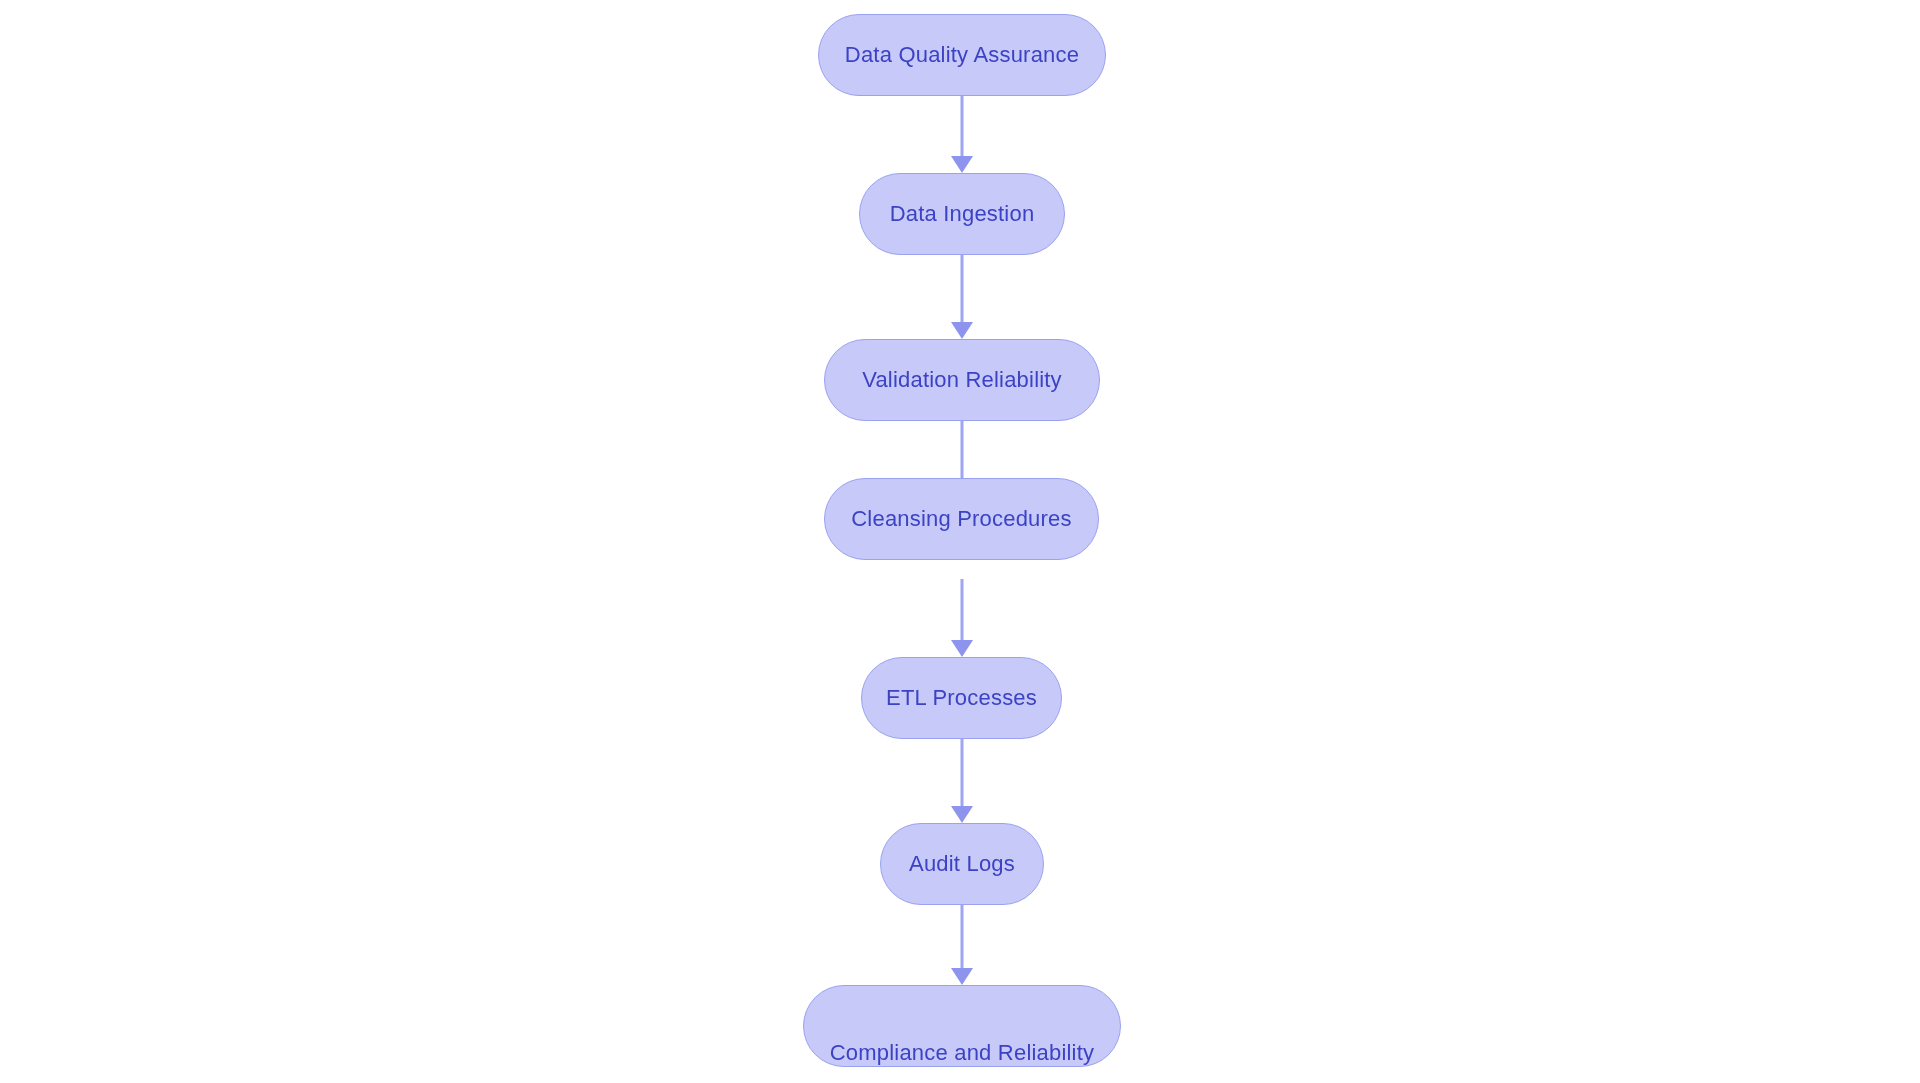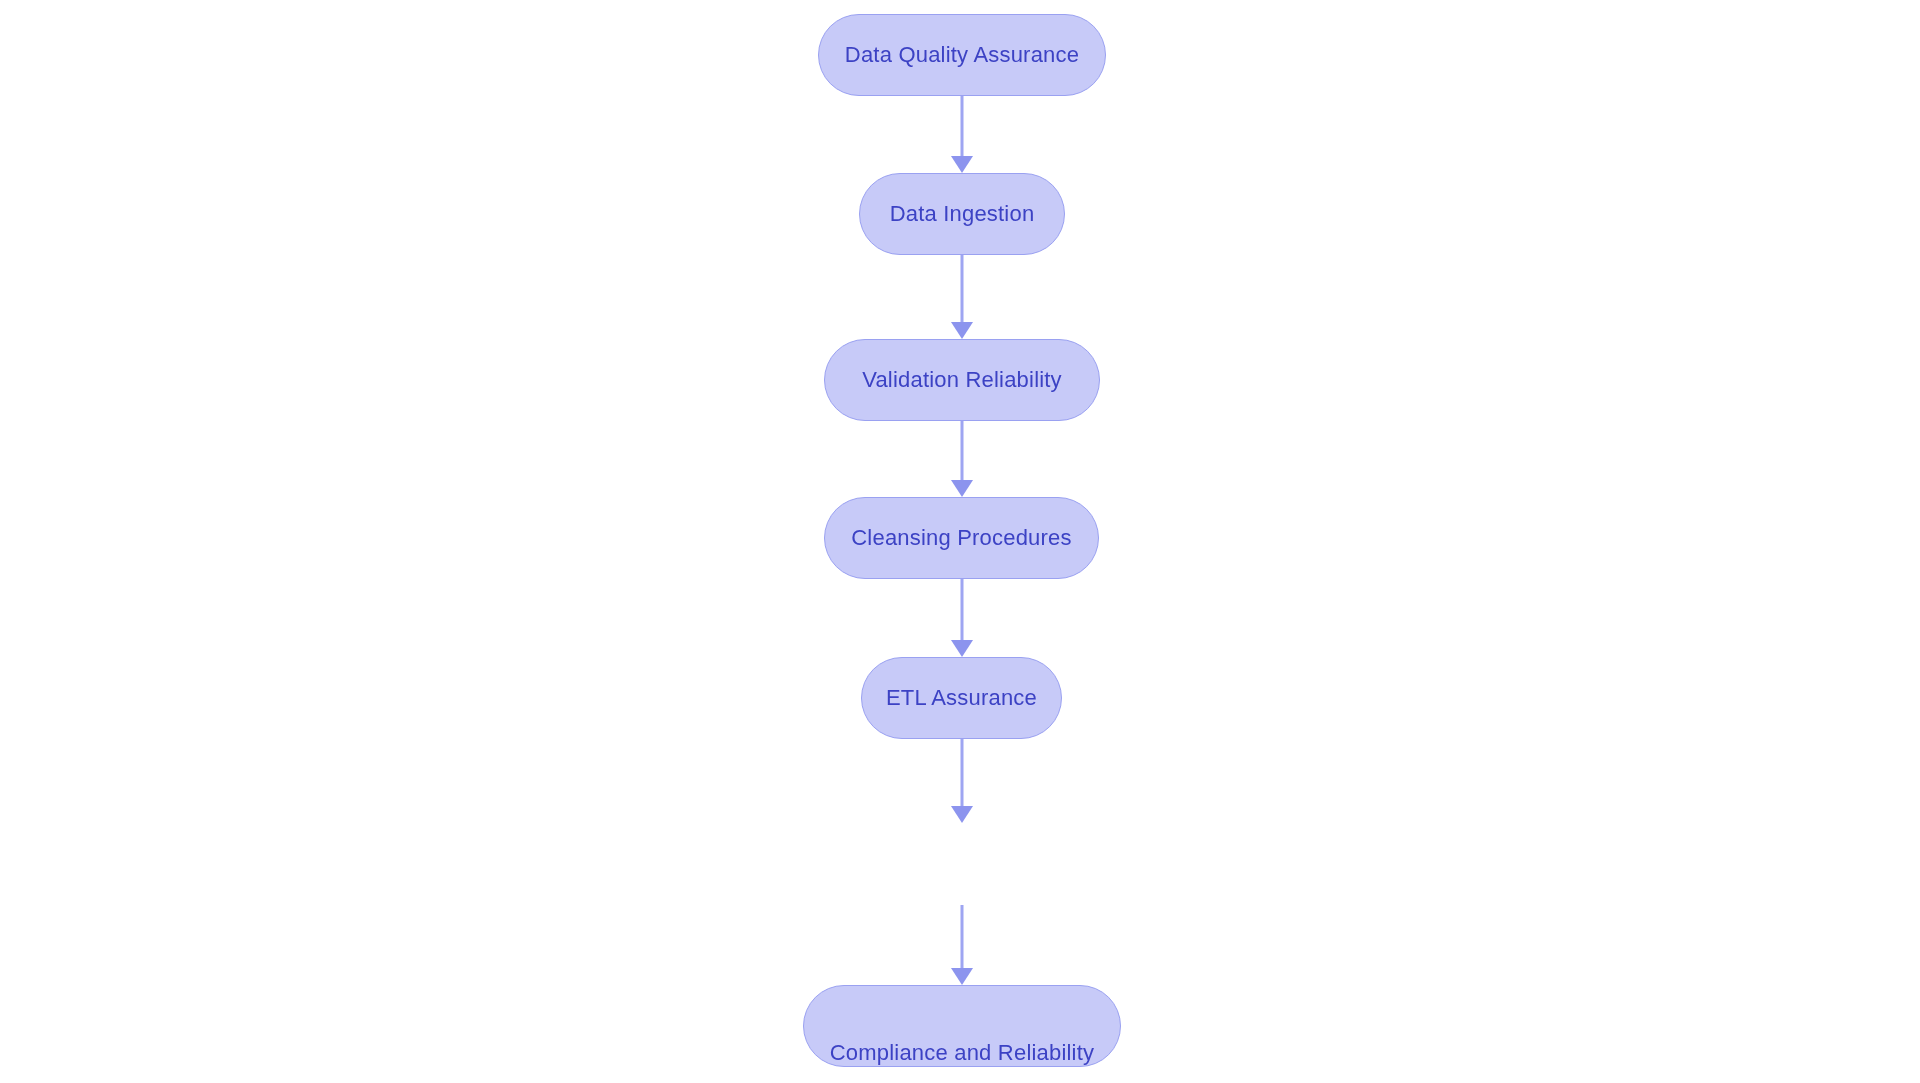--- a/index.html
+++ b/index.html
@@ -35,21 +35,21 @@
     align-items: center;
     justify-content: center;
     font-size: 22px;
     letter-spacing: 0.2px;
     white-space: nowrap;
     text-align: center;
   }
   #n1 { left: 818px; top: 14px;  width: 288px; }
   #n2 { left: 859px; top: 173px; width: 206px; }
   #n3 { left: 824px; top: 339px; width: 276px; }
-  #n4 { left: 824px; top: 497px; width: 275px; }
+  #n4 { left: 824px; top: 478px; width: 275px; }
   #n5 { left: 861px; top: 657px; width: 201px; }
   #n6 { left: 880px; top: 823px; width: 164px; }
   #n7 { left: 803px; top: 985px; width: 318px; align-items: flex-end; }
 
   .arrow {
     position: absolute;
     left: 950px;
     width: 24px;
   }
   #a1 { top: 96px;  height: 77px; }
@@ -115,28 +115,31 @@
   <div class="node" id="n4">
     <span>Cleansing Procedures</span>
   </div>
 
   <div class="arrow" id="a4">
     <div class="arrow-line"></div>
     <div class="arrow-head"></div>
   </div>
 
   <div class="node" id="n5">
-    <span>ETL Assurance</span>
+    <span>ETL Processes</span>
   </div>
 
   <div class="arrow" id="a5">
     <div class="arrow-line"></div>
     <div class="arrow-head"></div>
   </div>
 
+  <div class="node" id="n6">
+    <span>Audit Logs</span>
+  </div>
 
   <div class="arrow" id="a6">
     <div class="arrow-line"></div>
     <div class="arrow-head"></div>
   </div>
 
   <div class="node" id="n7">
     <span>Compliance and Reliability</span>
   </div>
 

